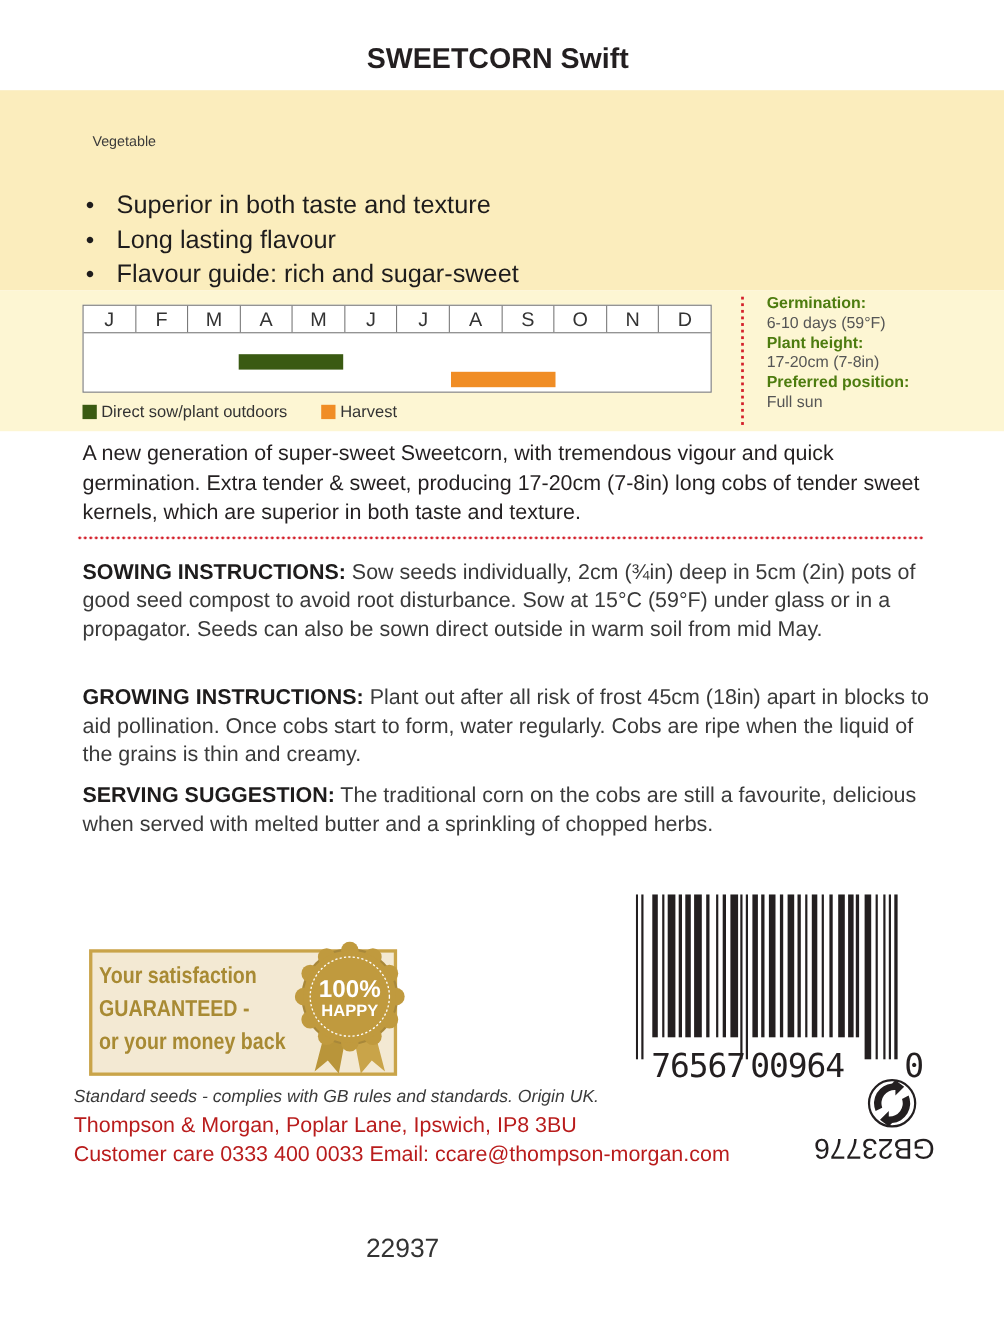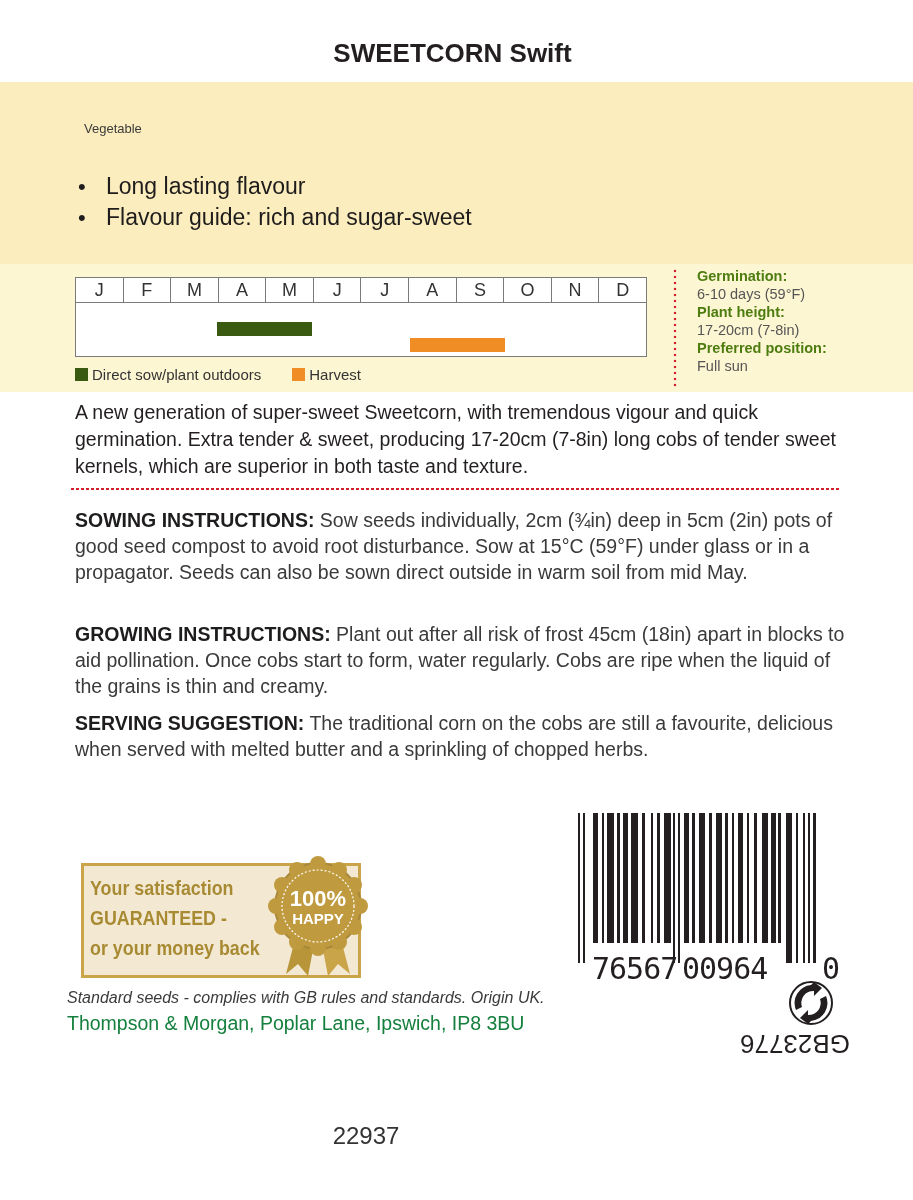--- a/index.html
+++ b/index.html
@@ -47,36 +47,37 @@
   
   .guar { left: 81px; top: 863px; width: 280px; height: 115px; background: #f3e9d3; border: 3px solid #c9a449; box-sizing: border-box; }
   .guar-text { left: 90px; top: 873px; font-size: 21px; line-height: 30px; color: #a88a33; font-weight: bold; transform: scaleX(0.85); transform-origin: left top; }
   .seal { left: 268px; top: 856px; width: 100px; height: 122px; }
 
   
   .barcode { left: 578px; top: 813px; width: 262px; height: 172px; }
   .bc-digits { font-family: "DejaVu Sans Mono", monospace; font-size: 30px; color: #231f20; }
 
   .foot1 { left: 67px; top: 989px; font-size: 16px; font-style: italic; color: #3a3a3a; }
-  .foot2 { left: 67px; top: 1010px; font-size: 19.5px; line-height: 26px; color: #15803d; }
+  .foot2 { left: 67px; top: 1010px; font-size: 19.5px; line-height: 26px; color: #b91c1c; }
   .recyc { left: 788px; top: 980px; width: 46px; height: 46px; }
   .gb { left: 740px; top: 1028px; font-size: 26px; color: #231f20; transform: rotate(180deg); letter-spacing: 0px; }
   .code { left: 0; width: 732px; top: 1122px; text-align: center; font-size: 24px; color: #333; }
 </style>
 </head>
 <body>
 
 <div class="abs title">SWEETCORN Swift</div>
 
 <div class="abs band-top"></div>
 <div class="abs band-bot"></div>
 
 <div class="abs category">Vegetable</div>
 
 <ul class="abs bullets">
+  <li><span class="dot">•</span><span>Superior in both taste and texture</span></li>
   <li><span class="dot">•</span><span>Long lasting flavour</span></li>
   <li><span class="dot">•</span><span>Flavour guide: rich and sugar-sweet</span></li>
 </ul>
 
 <div class="abs cal">
   <div class="cal-head">
     <div>J</div>
     <div>F</div>
     <div>M</div>
     <div>A</div>
@@ -197,20 +198,21 @@
   </g>
   <text x="-18" y="166" class="bc-digits" font-family="DejaVu Sans Mono, monospace" font-size="30" fill="#231f20">0</text>
   <text x="14" y="166" font-family="DejaVu Sans Mono, monospace" font-size="30" fill="#231f20" letter-spacing="-1">76567</text>
   <text x="104" y="166" font-family="DejaVu Sans Mono, monospace" font-size="30" fill="#231f20" letter-spacing="-1">00964</text>
   <text x="244" y="166" font-family="DejaVu Sans Mono, monospace" font-size="30" fill="#231f20">0</text>
 </svg>
 
 <div class="abs foot1">Standard seeds - complies with GB rules and standards. Origin UK.</div>
 <div class="abs foot2">
   <div>Thompson &amp; Morgan, Poplar Lane, Ipswich, IP8 3BU</div>
+  <div>Customer care 0333 400 0033 Email: ccare@thompson-morgan.com</div>
 </div>
 
 <svg class="abs recyc" viewBox="0 0 46 46">
   <circle cx="23" cy="23" r="21" fill="#fff" stroke="#231f20" stroke-width="2"></circle>
   <path d="M23 5 A18 18 0 0 0 8 30 L14 27 A12 12 0 0 1 26 11 L26 16 L34 8 L26 2 Z" fill="#231f20"></path>
   <path d="M23 41 A18 18 0 0 0 38 16 L32 19 A12 12 0 0 1 20 35 L20 30 L12 38 L20 44 Z" fill="#231f20"></path>
 </svg>
 <div class="abs gb">GB23776</div>
 
 <div class="abs code">22937</div>

